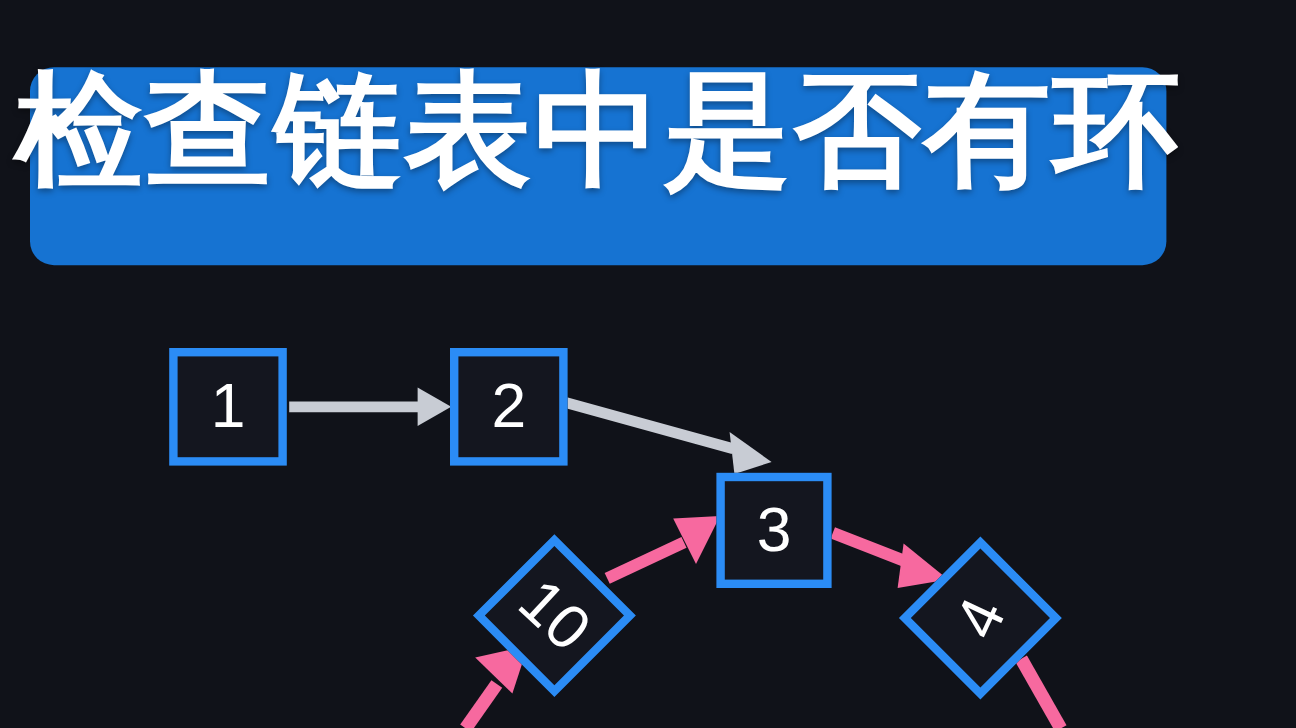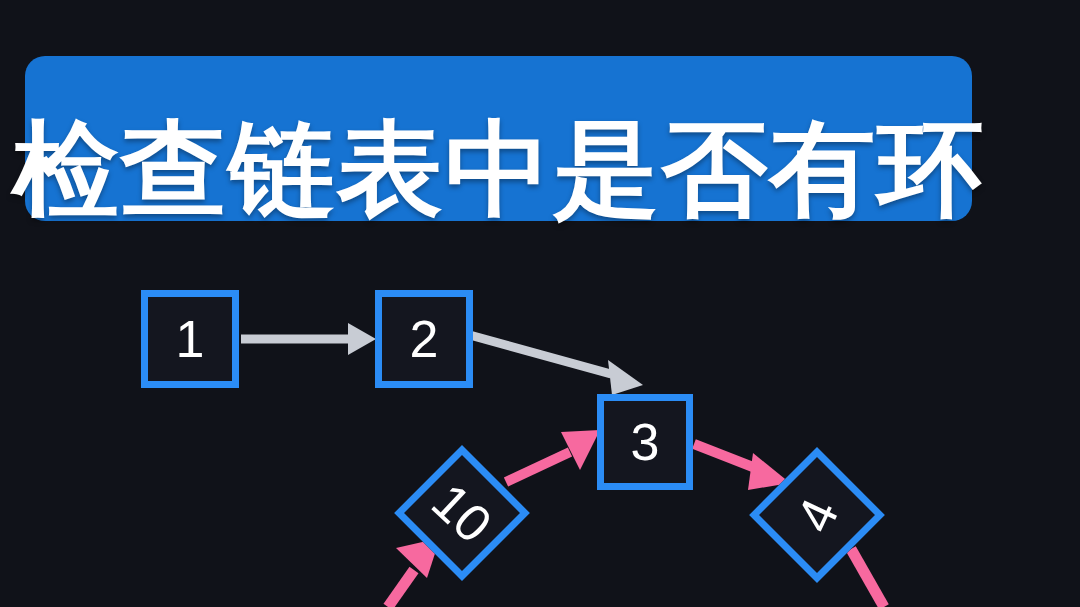--- a/index.html
+++ b/index.html
@@ -26,21 +26,21 @@
   #title-banner {
     position: absolute;
     left: 25px;
     top: 56px;
     width: 947px;
     height: 165px;
     background: #1673d2;
     border-radius: 20px;
     box-sizing: border-box;
     display: flex;
-    align-items: flex-end;
+    align-items: flex-start;
     justify-content: center;
   }
   #title-text {
     color: #ffffff;
     font-family: "DejaVu Sans", "Liberation Sans", sans-serif;
     font-size: 104px;
     font-weight: bold;
     line-height: 1;
     letter-spacing: 2px;
     white-space: nowrap;

